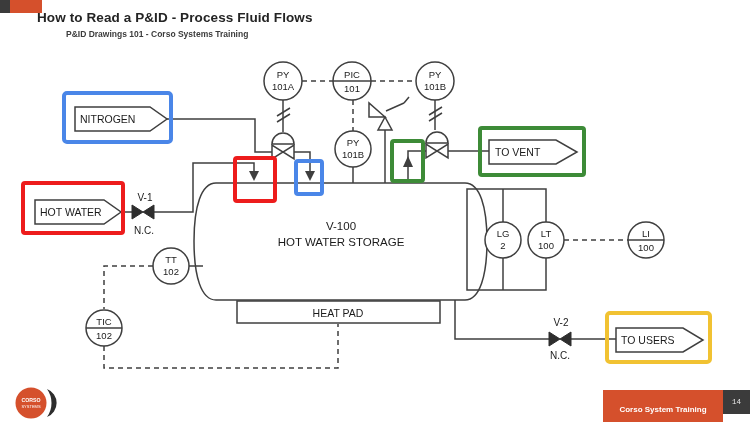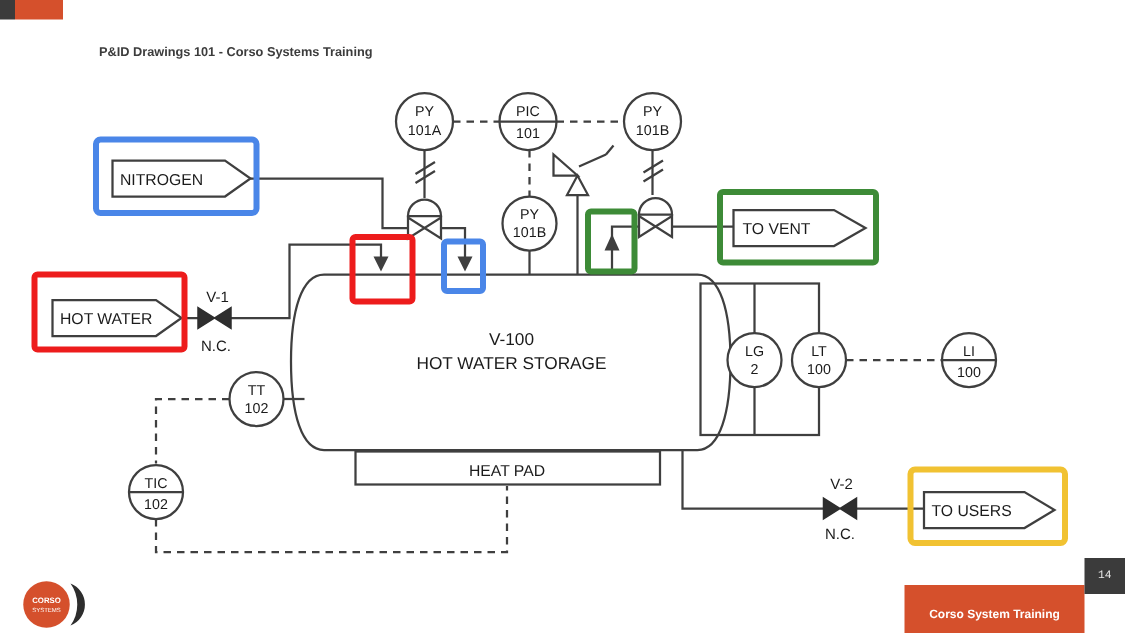--- a/index.html
+++ b/index.html
@@ -12,21 +12,21 @@
   .title{position:absolute;left:37px;top:10px;font-size:13.5px;font-weight:bold;color:#242424;letter-spacing:.1px;}
   .subtitle{position:absolute;left:40px;top:29px;font-size:8.5px;font-weight:bold;color:#3c3c3c;margin-left:26px;}
   .diagram{position:absolute;left:0;top:0;}
   .logo{position:absolute;left:10px;top:386px;}
   .footer-bar{
     position:absolute;left:603px;top:390px;width:120px;height:38px;background:#D5502C;
     display:flex;align-items:center;justify-content:center;color:#ffffff;
     font-size:8px;font-weight:bold;
   }
   .footer-page{
-    position:absolute;left:723px;top:372px;width:27px;height:24px;background:#3B3B3B;
+    position:absolute;left:723px;top:390px;width:27px;height:24px;background:#3B3B3B;
     display:flex;align-items:center;justify-content:center;color:#e8e8e8;font-size:7.5px;font-family:Liberation Mono, monospace;
   }
   
   .ln{stroke:#3F3F3F;stroke-width:1.5;fill:none;}
   .lnd{stroke:#3F3F3F;stroke-width:1.5;fill:none;stroke-dasharray:5 4;}
   .sym{stroke:#3F3F3F;stroke-width:1.5;fill:#ffffff;}
   .symsolid{stroke:#2e2e2e;stroke-width:1;fill:#2e2e2e;}
   .arrow{fill:#3F3F3F;stroke:none;}
   .itxt{font-family:"Liberation Sans",sans-serif;font-size:9.5px;fill:#1b1b1b;text-anchor:middle;}
   .ftxt{font-family:"Liberation Sans",sans-serif;font-size:10.5px;fill:#1b1b1b;}
@@ -37,20 +37,21 @@
   .hl-green{stroke:#3D8B37;stroke-width:4;fill:none;}
   .hl-yellow{stroke:#F1C232;stroke-width:4;fill:none;}
 </style>
 </head>
 <body>
 
 <div class="slide">
 
   <div class="corner-dark"></div>
   <div class="corner-orange"></div>
+  <div class="title">How to Read a P&amp;ID - Process Fluid Flows</div>
   <div class="subtitle">P&amp;ID Drawings 101 - Corso Systems Training</div>
 
   <svg class="diagram" width="750" height="422" viewBox="0 0 750 422">
 
     <g>
       <path class="sym" d="M216,183 L465,183 C480,183 487,207 487,241 C487,275 480,300 465,300 L216,300 C201,300 194,276 194,241 C194,207 201,183 216,183 Z"></path>
       <text class="vtxt" x="341" y="230">V-100</text>
       <text class="vtxt" x="341" y="246">HOT WATER STORAGE</text>
     </g>
 

